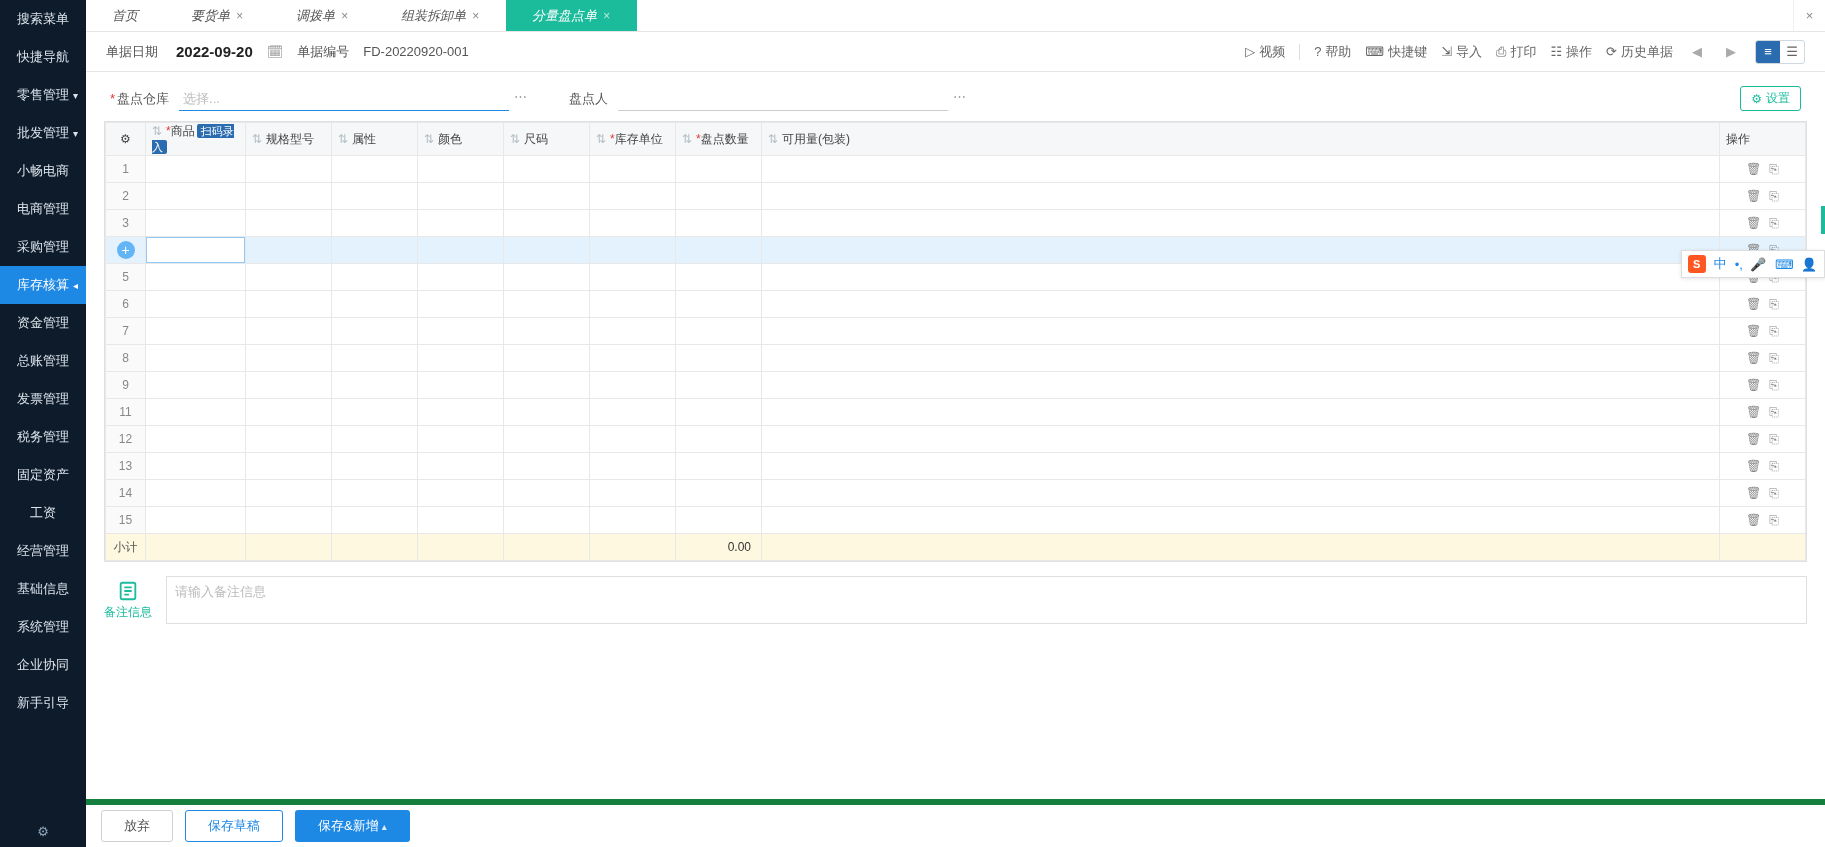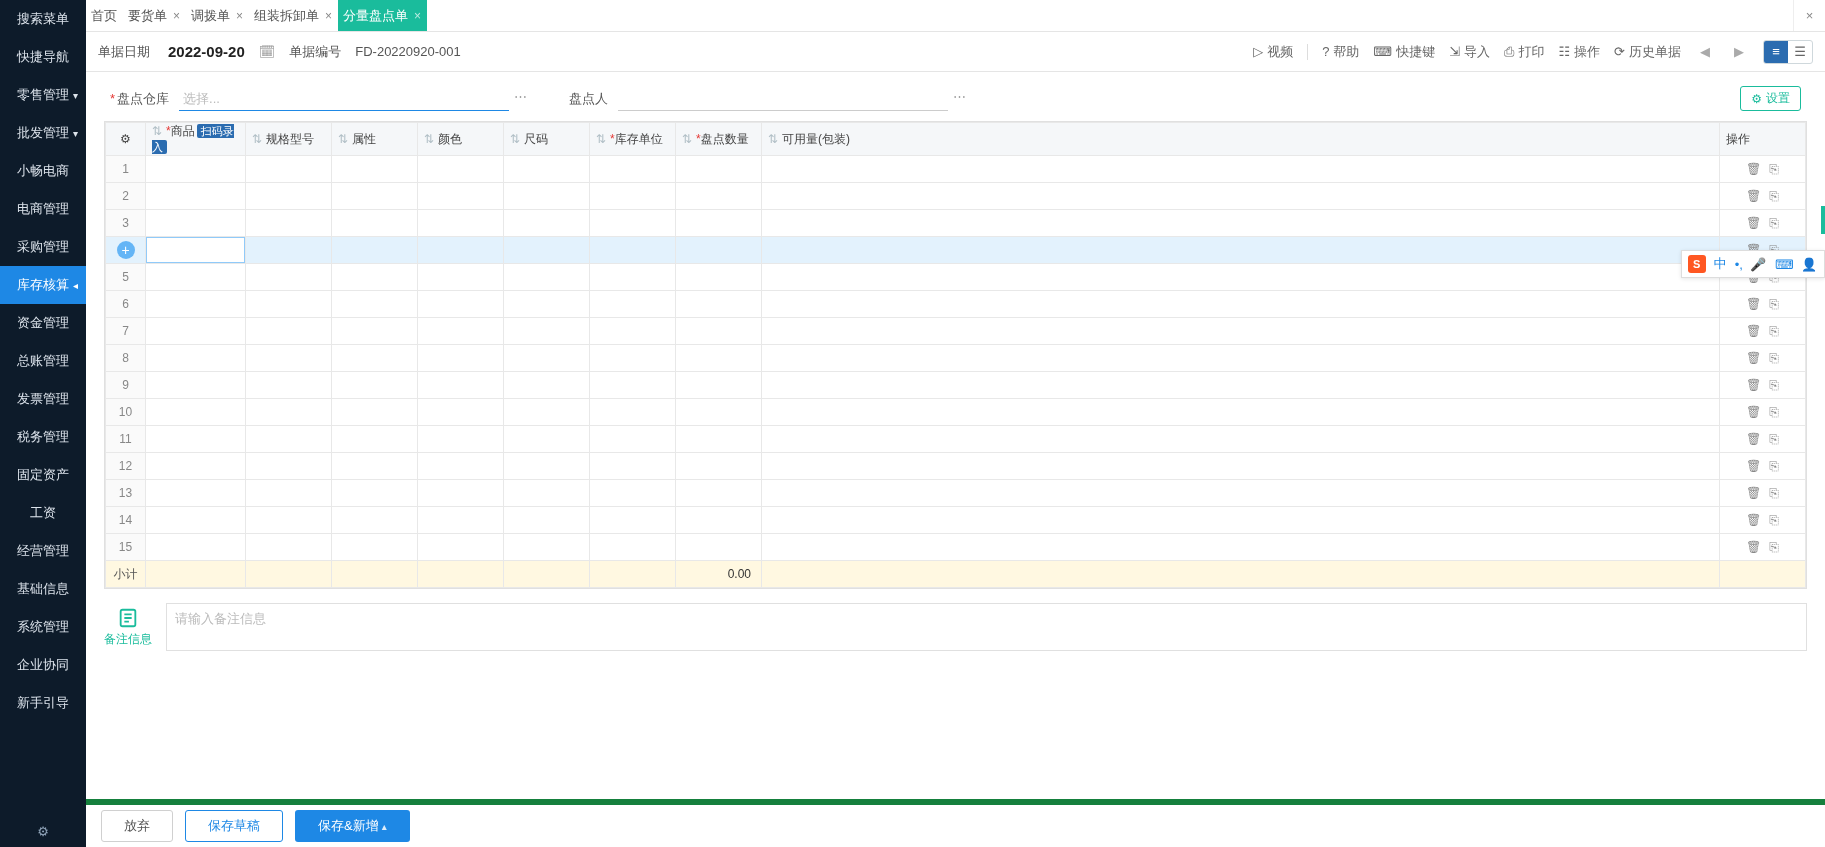--- a/index.html
+++ b/index.html
@@ -11,27 +11,27 @@
 .sidebar-item { height: 38px; display: flex; align-items: center; justify-content: center; cursor: pointer; font-size: 13px; position: relative; }
 .sidebar-item.active { background: #1e88e5; color: #fff; }
 .sidebar-item .caret { position: absolute; right: 8px; font-size: 10px; }
 .sidebar-footer { margin-top: auto; height: 32px; display: flex; align-items: center; justify-content: center; color: #8fa3b8; }
 
 
 .main { flex: 1; display: flex; flex-direction: column; min-width: 0; }
 
 
 .tabs { height: 32px; border-bottom: 1px solid #e5e5e5; display: flex; align-items: stretch; position: relative; }
-.tab { padding: 0 5px; display: flex; align-items: center; gap: 6px; font-size: 13px; color: #555; cursor: pointer; border-right: 1px solid transparent; }
+.tab { padding: 0 26px; display: flex; align-items: center; gap: 6px; font-size: 13px; color: #555; cursor: pointer; border-right: 1px solid transparent; font-style: italic; }
 .tab.active { background: #1abc9c; color: #fff; }
 .tab .close { color: inherit; opacity: .7; font-size: 12px; }
 .tabs-close-all { margin-left: auto; width: 32px; display: flex; align-items: center; justify-content: center; color: #888; border-left: 1px solid #eee; cursor: pointer; }
 
 
-.header { height: 40px; border-bottom: 1px solid #e5e5e5; display: flex; align-items: center; padding: 0 12px; gap: 14px; font-size: 13px; color: #555; }
+.header { height: 40px; border-bottom: 1px solid #e5e5e5; display: flex; align-items: center; padding: 0 20px; gap: 14px; font-size: 13px; color: #555; }
 .header .date-val { font-size: 15px; color: #222; margin-left: 4px; font-weight: bold; }
 .header .cal-icon { color: #888; }
 .header-actions { margin-left: auto; display: flex; align-items: center; gap: 14px; color: #666; }
 .header-actions .act { display: inline-flex; align-items: center; gap: 4px; cursor: pointer; }
 .header-actions .sep { width: 1px; height: 16px; background: #ddd; }
 .header-actions .nav-btn { width: 20px; height: 20px; display: inline-flex; align-items: center; justify-content: center; color: #aaa; cursor: pointer; }
 .view-toggle { display: inline-flex; border: 1px solid #cfd8dc; border-radius: 3px; overflow: hidden; }
 .view-toggle span { width: 24px; height: 22px; display: flex; align-items: center; justify-content: center; cursor: pointer; }
 .view-toggle span.active { background: #2b6cb0; color: #fff; }
 
@@ -368,32 +368,20 @@
               <td></td>
               <td></td>
               <td></td>
               <td></td>
               <td></td>
               <td></td>
               <td></td>
               <td class="ops-cell"><span>🗑</span><span>⎘</span></td>
             </tr>
             <tr>
-              <td class="rownum">10</td>
-              <td></td>
-              <td></td>
-              <td></td>
-              <td></td>
-              <td></td>
-              <td></td>
-              <td></td>
-              <td></td>
-              <td class="ops-cell"><span>🗑</span><span>⎘</span></td>
-            </tr>
-            <tr>
               <td class="rownum">11</td>
               <td></td>
               <td></td>
               <td></td>
               <td></td>
               <td></td>
               <td></td>
               <td></td>
               <td></td>
               <td class="ops-cell"><span>🗑</span><span>⎘</span></td>

